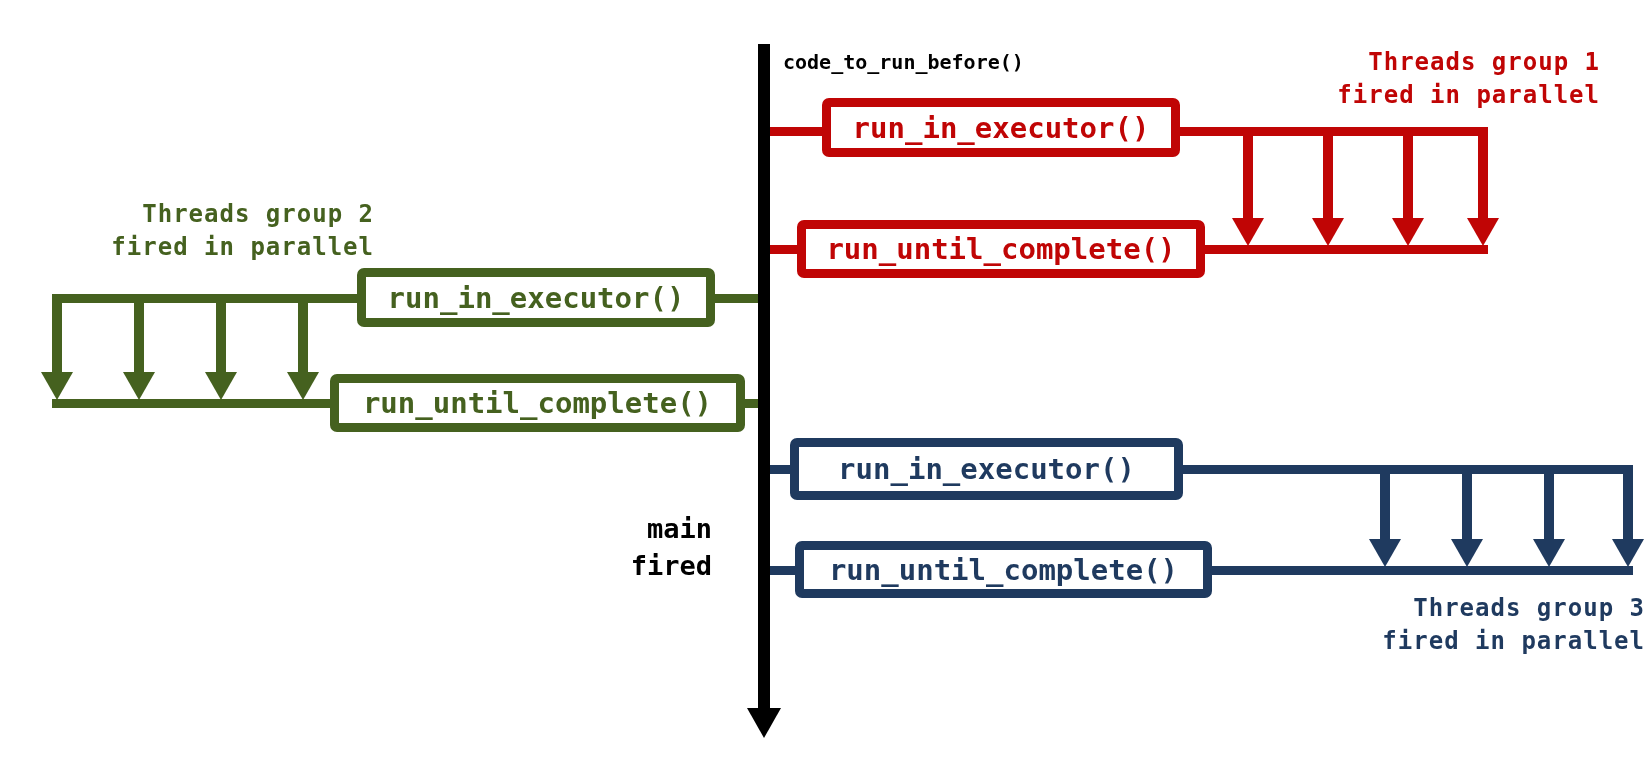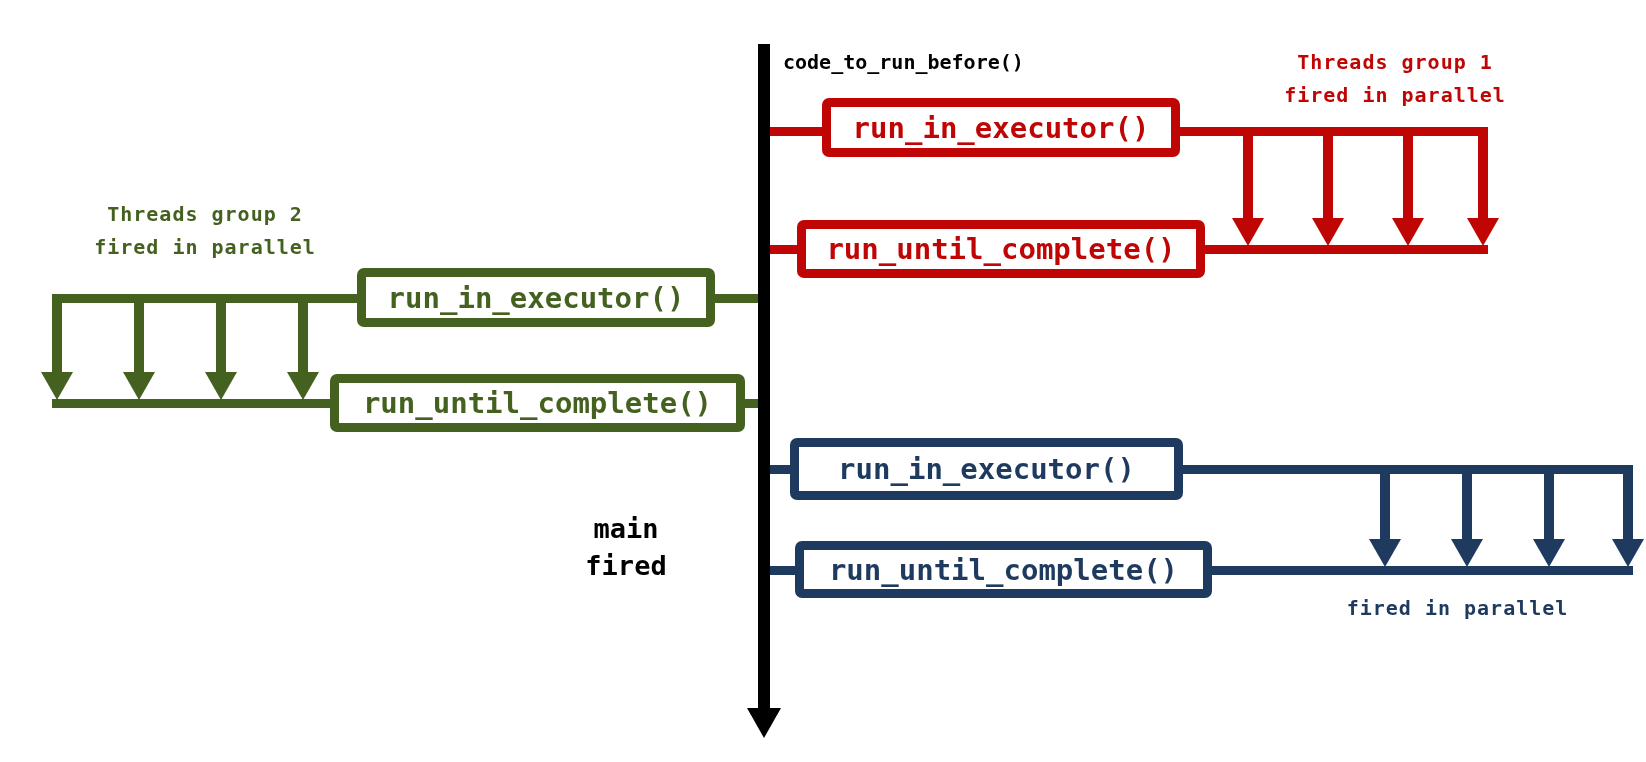--- a/index.html
+++ b/index.html
@@ -19,22 +19,22 @@
     box-sizing:border-box;
     background:#fff;
     border:9px solid;
     border-radius:7px;
     display:flex;align-items:center;justify-content:center;
     font-size:29px;
     white-space:nowrap;
   }
   .grouplabel{
     position:absolute;
-    text-align:center;
-    font-size:20px;
+    text-align:right;
+    font-size:24px;
     line-height:33px;
     letter-spacing:1px;
     white-space:nowrap;
   }
   .codelabel{
     position:absolute;
     color:var(--main-c);
     font-size:20px;
     white-space:nowrap;
   }
@@ -55,39 +55,39 @@
   .main-arrowhead{
     position:absolute;left:747px;top:708px;width:0;height:0;
     border-left:17px solid transparent;
     border-right:17px solid transparent;
     border-top:30px solid var(--main-c);
   }
   .code-before{left:783px;top:50px;}
   .code-after{left:783px;top:646px;}
   .main-label{
     position:absolute;left:540px;top:510px;width:172px;
-    text-align:center;color:var(--main-c);
+    text-align:right;color:var(--main-c);
     font-size:27px;line-height:37px;
   }
 
   
   .g1-label{left:1190px;top:46px;width:410px;}
   .g1-exec{left:822px;top:98px;width:358px;height:59px;}
   .g1-comp{left:797px;top:220px;width:408px;height:58px;}
   .g1-line-exec-l{left:760px;top:127px;width:62px;}
   .g1-line-exec-r{left:1171px;top:127px;width:317px;}
   .g1-line-comp-l{left:760px;top:245px;width:37px;}
   .g1-line-comp-r{left:1196px;top:245px;width:292px;}
   .g1-arrow{top:131px;}
   .g1-arrow .shaft{height:87px;}
   .g1-arrow .head{top:87px;}
   .g1-a1{left:1232px;} .g1-a2{left:1312px;} .g1-a3{left:1392px;} .g1-a4{left:1467px;}
 
   
-  .g2-label{left:25px;top:198px;width:360px;}
+  .g2-label{left:14px;top:198px;width:360px;}
   .g2-exec{left:357px;top:268px;width:358px;height:59px;}
   .g2-comp{left:330px;top:374px;width:415px;height:58px;}
   .g2-line-exec-l{left:52px;top:294px;width:314px;}
   .g2-line-exec-r{left:706px;top:294px;width:60px;}
   .g2-line-comp-l{left:52px;top:399px;width:287px;}
   .g2-line-comp-r{left:736px;top:399px;width:30px;}
   .g2-arrow{top:298px;}
   .g2-arrow .shaft{height:74px;}
   .g2-arrow .head{top:74px;}
   .g2-a1{left:41px;} .g2-a2{left:123px;} .g2-a3{left:205px;} .g2-a4{left:287px;}
@@ -166,20 +166,21 @@
       <div class="head g2hd"></div>
     </div>
   <div class="fnbox g2 g2bd g2-exec">
     <span>run_in_executor()</span>
   </div>
   <div class="fnbox g2 g2bd g2-comp">
     <span>run_until_complete()</span>
   </div>
 
   <div class="grouplabel g3 g3-label">
+    <div>Threads group 3</div>
     <div>fired in parallel</div>
   </div>
   <div class="hline g3bg g3-line-exec-l"></div>
   <div class="hline g3bg g3-line-exec-r"></div>
   <div class="hline g3bg g3-line-comp-l"></div>
   <div class="hline g3bg g3-line-comp-r"></div>
   <div class="arrow g3-arrow g3-a1">
       <div class="shaft g3bg"></div>
       <div class="head g3hd"></div>
     </div>

